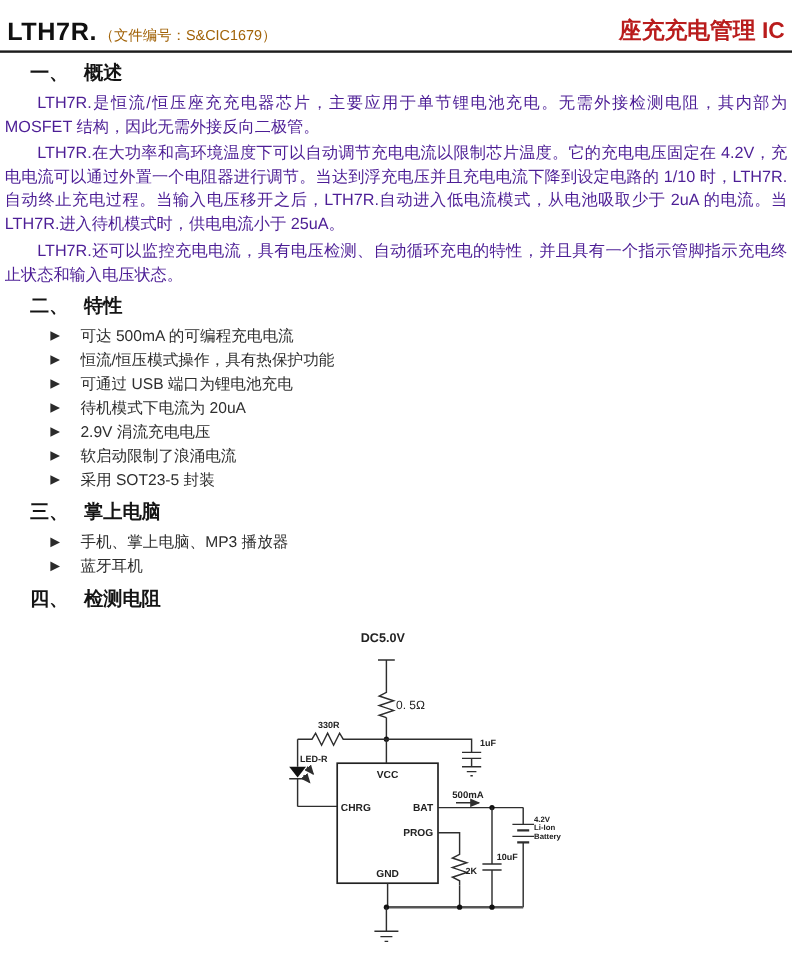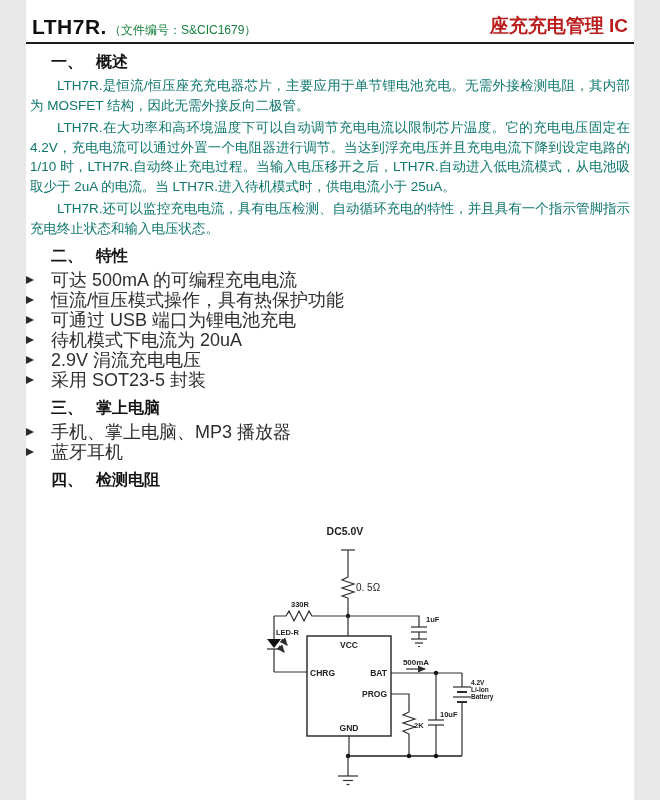--- a/index.html
+++ b/index.html
@@ -1,36 +1,36 @@
 <!DOCTYPE html>
 <html><head>
 <meta charset="utf-8">
 <style>
   html,body{margin:0;padding:0;background:#e8e8e8;}
   .page{
-    position:relative;width:608px;height:800px;margin:0 auto;background:#ffffff;
+    position:relative;width:660px;height:800px;margin:0 auto;background:#ffffff;
     font-family:"Liberation Sans","DejaVu Sans",sans-serif;color:#2b2b2b;overflow:hidden;
   }
   .header{
     display:flex;justify-content:space-between;align-items:flex-end;
     padding:13px 6px 3px 6px;border-bottom:2px solid #1c1c1c;
   }
   .header-left{display:flex;align-items:baseline;}
   .brand{font-size:21px;font-weight:bold;color:#101010;letter-spacing:.5px;}
-  .docno{font-size:12px;color:#15803d;margin-left:2px;}
+  .docno{font-size:12px;color:#a16207;margin-left:2px;}
   .product{font-size:19px;font-weight:bold;color:#b91c1c;}
   .sec{
     margin:9px 0 5px 25px;font-size:16px;font-weight:bold;color:#141414;
     display:flex;gap:13px;line-height:18px;
   }
   p.body{
     margin:3px 4px 2px 4px;font-size:13.5px;line-height:19.5px;
-    text-align:justify;text-indent:2em;color:#0f766e;
-  }
-  .feat{display:flex;align-items:center;height:20px;font-size:18px;color:#2e2e2e;}
+    text-align:justify;text-indent:2em;color:#4c1d95;
+  }
+  .feat{margin-left:42px;display:flex;align-items:center;height:20px;font-size:13px;color:#2e2e2e;}
   .tri{
     flex:0 0 auto;width:0;height:0;margin-right:17px;
     border-top:4px solid transparent;border-bottom:4px solid transparent;border-left:8px solid #2b2b2b;
   }
   .circuit{position:absolute;left:218px;top:518px;}
   .circuit text{fill:#222;font-family:"Liberation Sans","DejaVu Sans",sans-serif;}
   .wire{stroke:#2e2e2e;stroke-width:1.2;fill:none;}
   .thick{stroke:#555;stroke-width:2.2;fill:none;}
   .dot{fill:#111;}
 </style>
@@ -74,20 +74,24 @@
   <div class="feat">
       <span class="tri"></span>
       <span>待机模式下电流为 20uA</span>
     </div>
   <div class="feat">
       <span class="tri"></span>
       <span>2.9V 涓流充电电压</span>
     </div>
   <div class="feat">
       <span class="tri"></span>
+      <span>软启动限制了浪涌电流</span>
+    </div>
+  <div class="feat">
+      <span class="tri"></span>
       <span>采用 SOT23-5 封装</span>
     </div>
 
   <div class="sec">
     <span>三、</span>
     <span>掌上电脑</span>
   </div>
   <div class="feat">
       <span class="tri"></span>
       <span>手机、掌上电脑、MP3 播放器</span>

